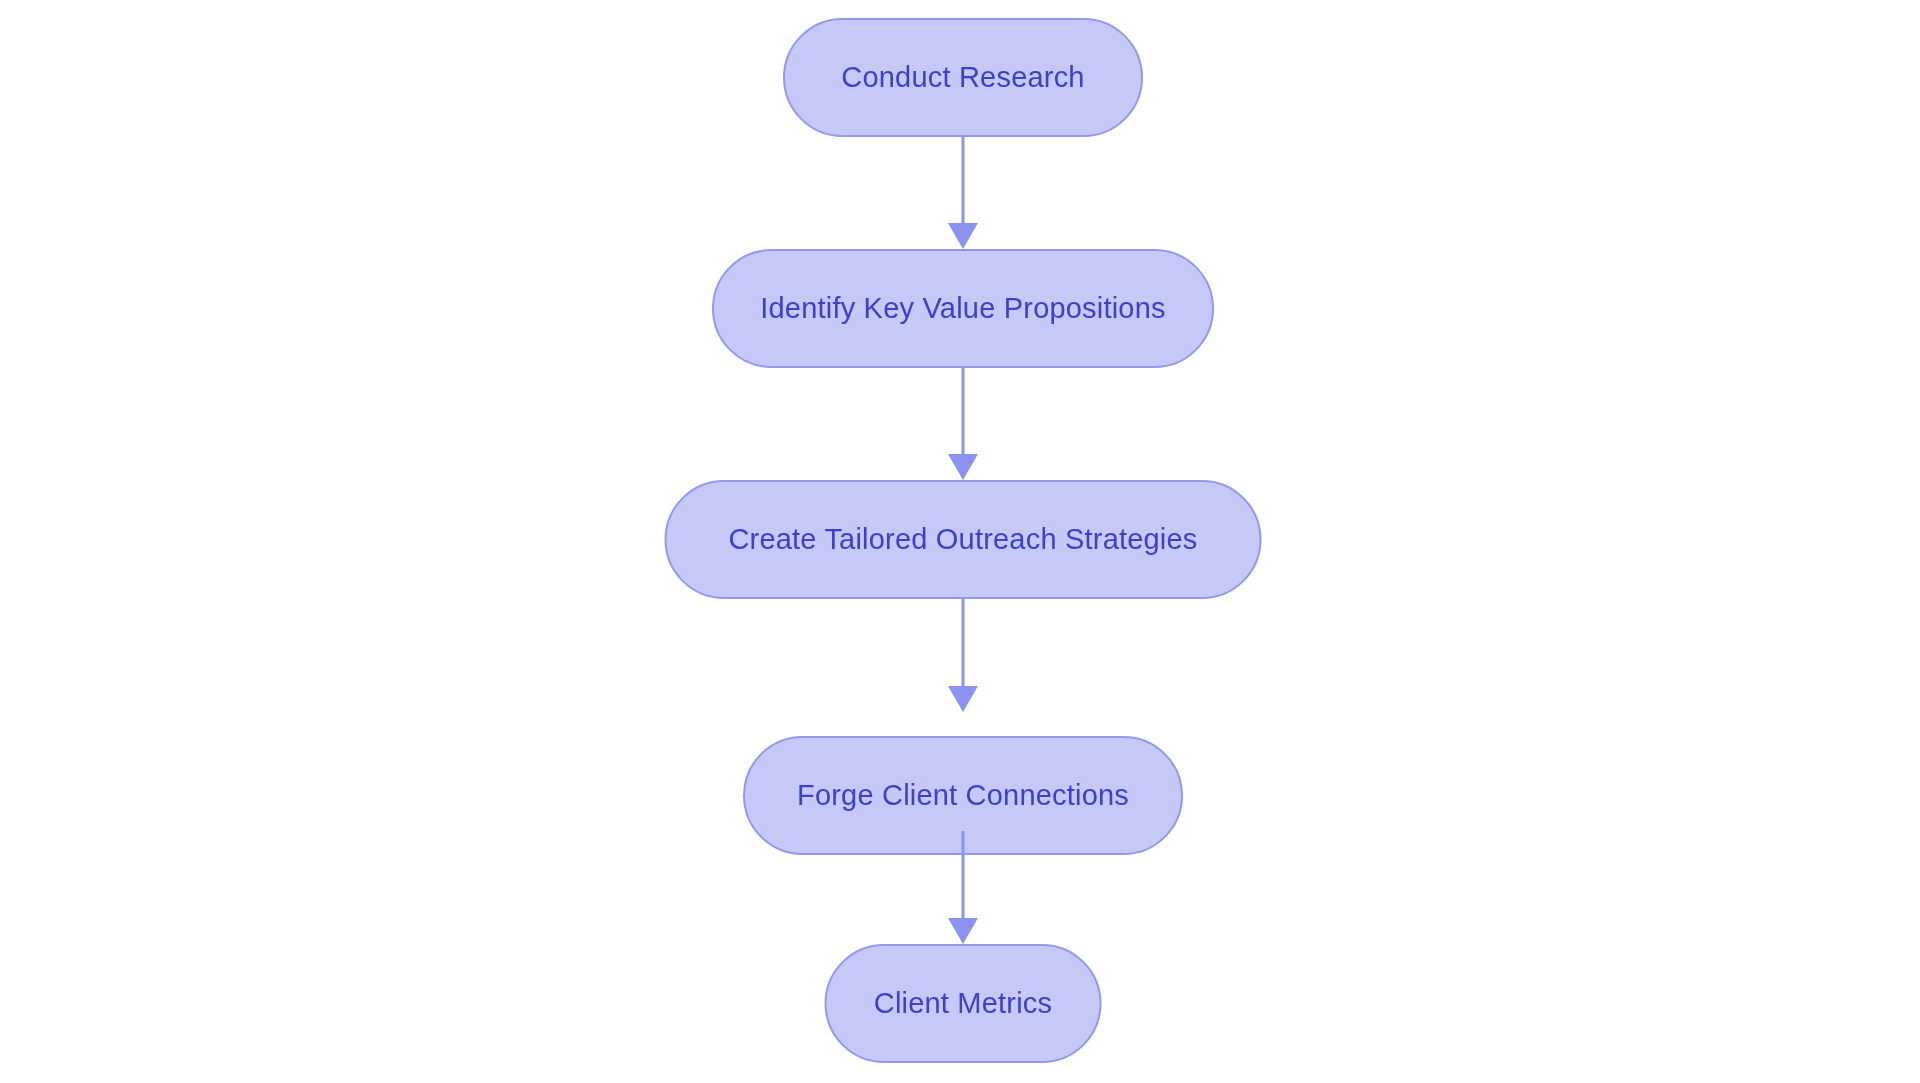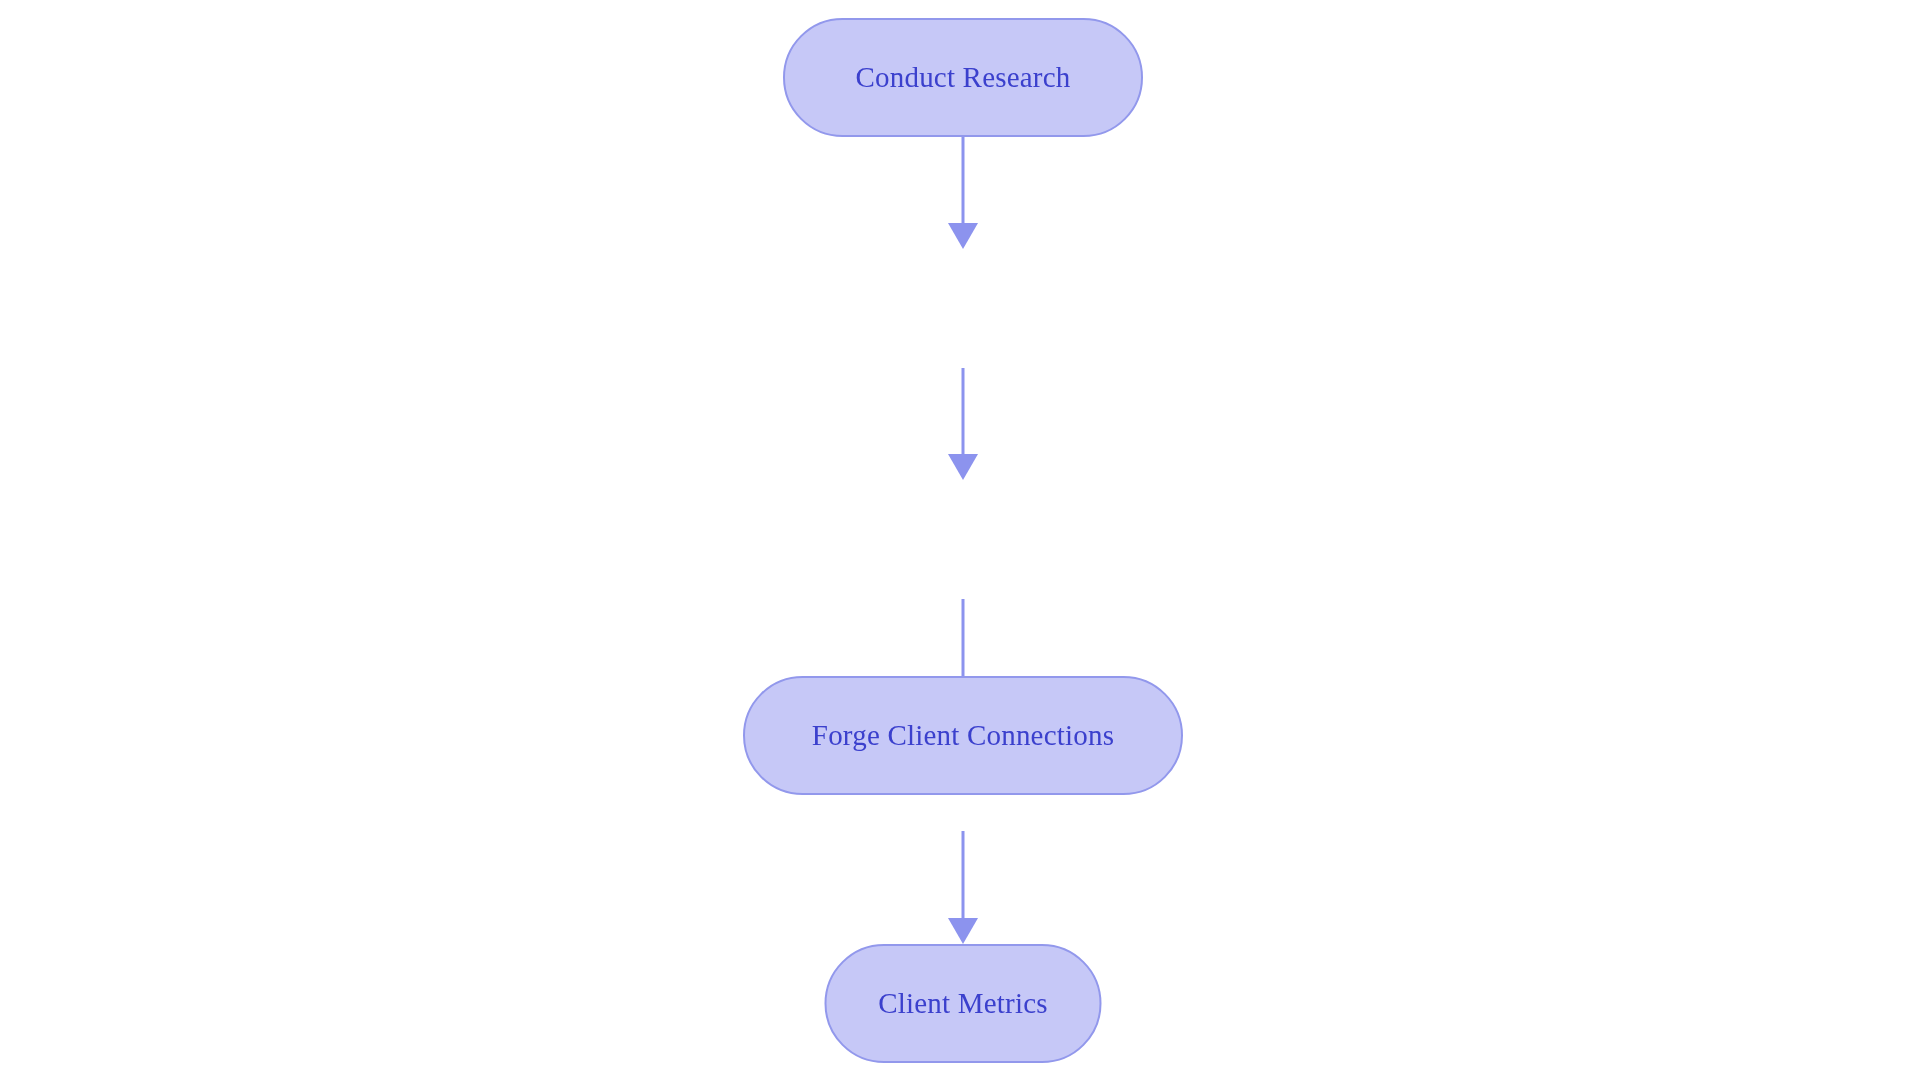--- a/index.html
+++ b/index.html
@@ -6,21 +6,21 @@
     margin: 0;
     padding: 0;
     background: #ffffff;
   }
   .canvas {
     position: relative;
     width: 1920px;
     height: 1083px;
     background: var(--page-bg, #ffffff);
     overflow: hidden;
-    font-family: Liberation Serif, serif;
+    font-family: Liberation Sans, sans-serif;
   }
   .flow-node {
     position: absolute;
     left: 50%;
     transform: translateX(calc(-50% + 3px));
     height: 119px;
     box-sizing: border-box;
     background: var(--node-fill, #c6c8f7);
     border: 2px solid var(--node-border, #9298ec);
     border-radius: 60px;
@@ -31,21 +31,21 @@
   .flow-node .label {
     color: var(--node-text, #3b40cd);
     font-size: 29px;
     letter-spacing: 0.2px;
     white-space: nowrap;
     text-align: center;
   }
   .n1 { top: 18px;  width: 360px; }
   .n2 { top: 249px; width: 502px; }
   .n3 { top: 480px; width: 597px; }
-  .n4 { top: 676px; width: 440px; }
+  .n4 { top: 736px; width: 440px; }
   .n5 { top: 944px; width: 277px; }
 
   .flow-arrow {
     position: absolute;
     left: 50%;
     transform: translateX(calc(-50% + 3px));
     width: 30px;
   }
   .a1 { top: 137px; height: 112px; }
   .a2 { top: 368px; height: 112px; }
@@ -80,26 +80,32 @@
 
   <div class="flow-node n1">
     <span class="label">Conduct Research</span>
   </div>
 
   <div class="flow-arrow a1">
     <div class="arrow-line"></div>
     <div class="arrow-head"></div>
   </div>
 
+  <div class="flow-node n2">
+    <span class="label">Identify Key Value Propositions</span>
+  </div>
 
   <div class="flow-arrow a2">
     <div class="arrow-line"></div>
     <div class="arrow-head"></div>
   </div>
 
+  <div class="flow-node n3">
+    <span class="label">Create Tailored Outreach Strategies</span>
+  </div>
 
   <div class="flow-arrow a3">
     <div class="arrow-line"></div>
     <div class="arrow-head"></div>
   </div>
 
   <div class="flow-node n4">
     <span class="label">Forge Client Connections</span>
   </div>
 

